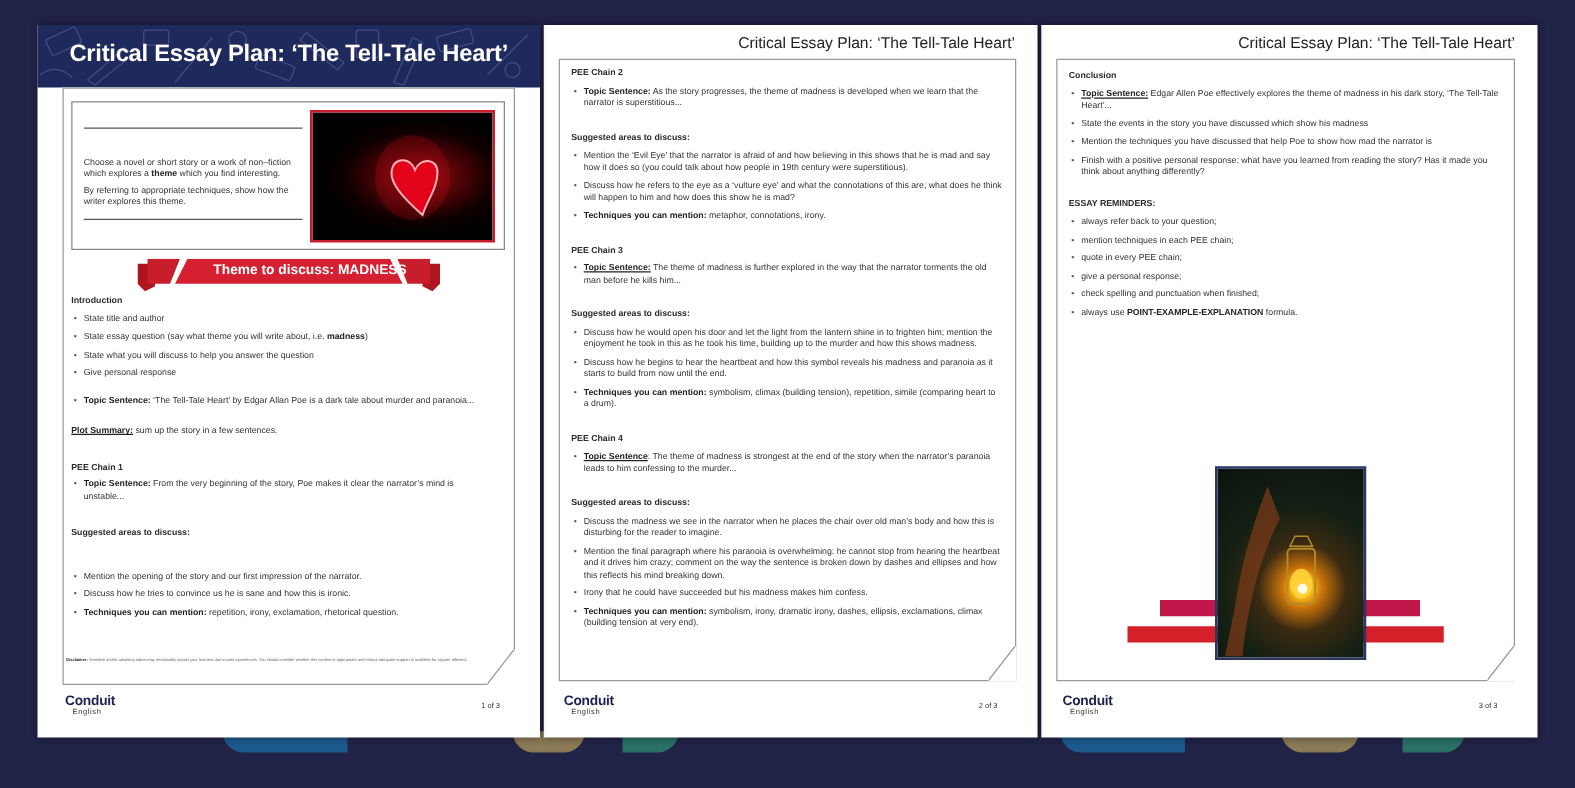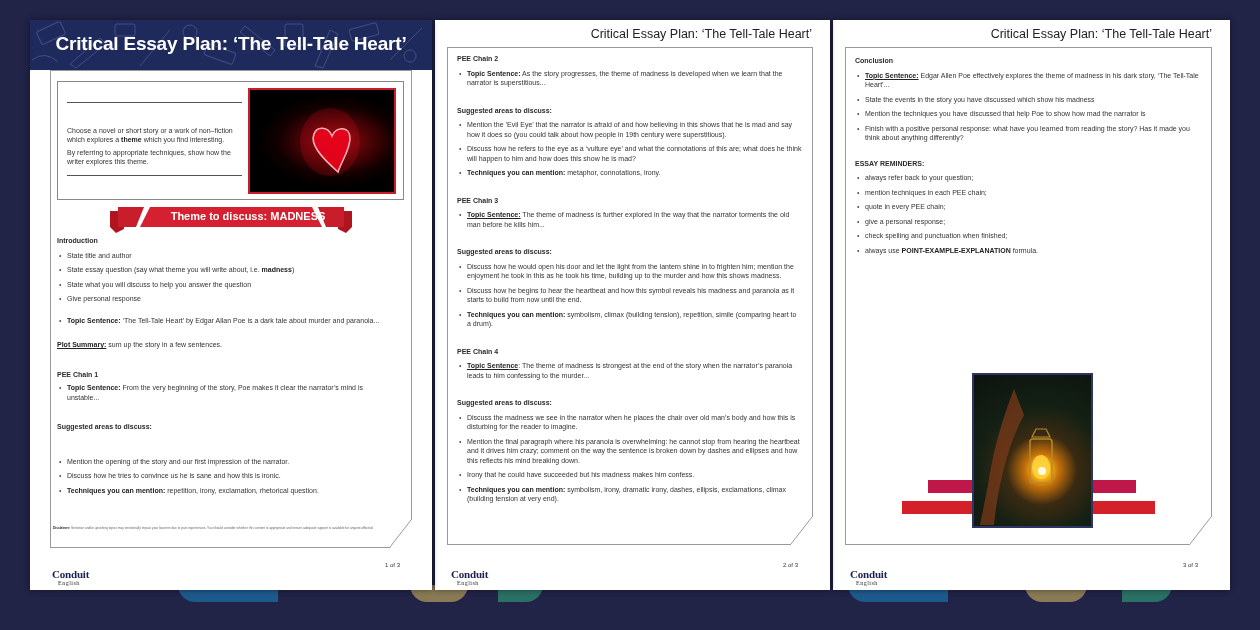--- a/index.html
+++ b/index.html
@@ -96,21 +96,21 @@
   }
 
   .banner { position: absolute; left: 80px; top: 187px; width: 276px; height: 26px; }
   .banner-text {
     position: absolute; left: 0; right: 0; top: 3px;
     text-align: center; color: #fff; font-weight: bold; font-size: 11px;
   }
 
   .p1-body { position: absolute; left: 27px; top: 216px; width: 350px; }
 
-  .footer-logo { position: absolute; left: 22px; bottom: 4px; color: #1d2150; font-family: Liberation Serif, serif; }
+  .footer-logo { position: absolute; left: 22px; bottom: 17px; color: #1d2150; }
   .logo-main { font-weight: bold; font-size: 11px; letter-spacing: -0.2px; }
   .logo-sub { font-size: 6px; letter-spacing: 0.5px; padding-left: 6px; color: #333; }
   .page-num { position: absolute; right: 32px; bottom: 22px; font-size: 6px; color: #333; }
 
   .disclaimer { position: absolute; left: 23px; top: 506px; width: 335px; font-size: 3.2px; line-height: 4px; color: #666; }
 
   
   .stripe { position: absolute; }
   .lantern {
     position: absolute; left: 139px; top: 353px;

